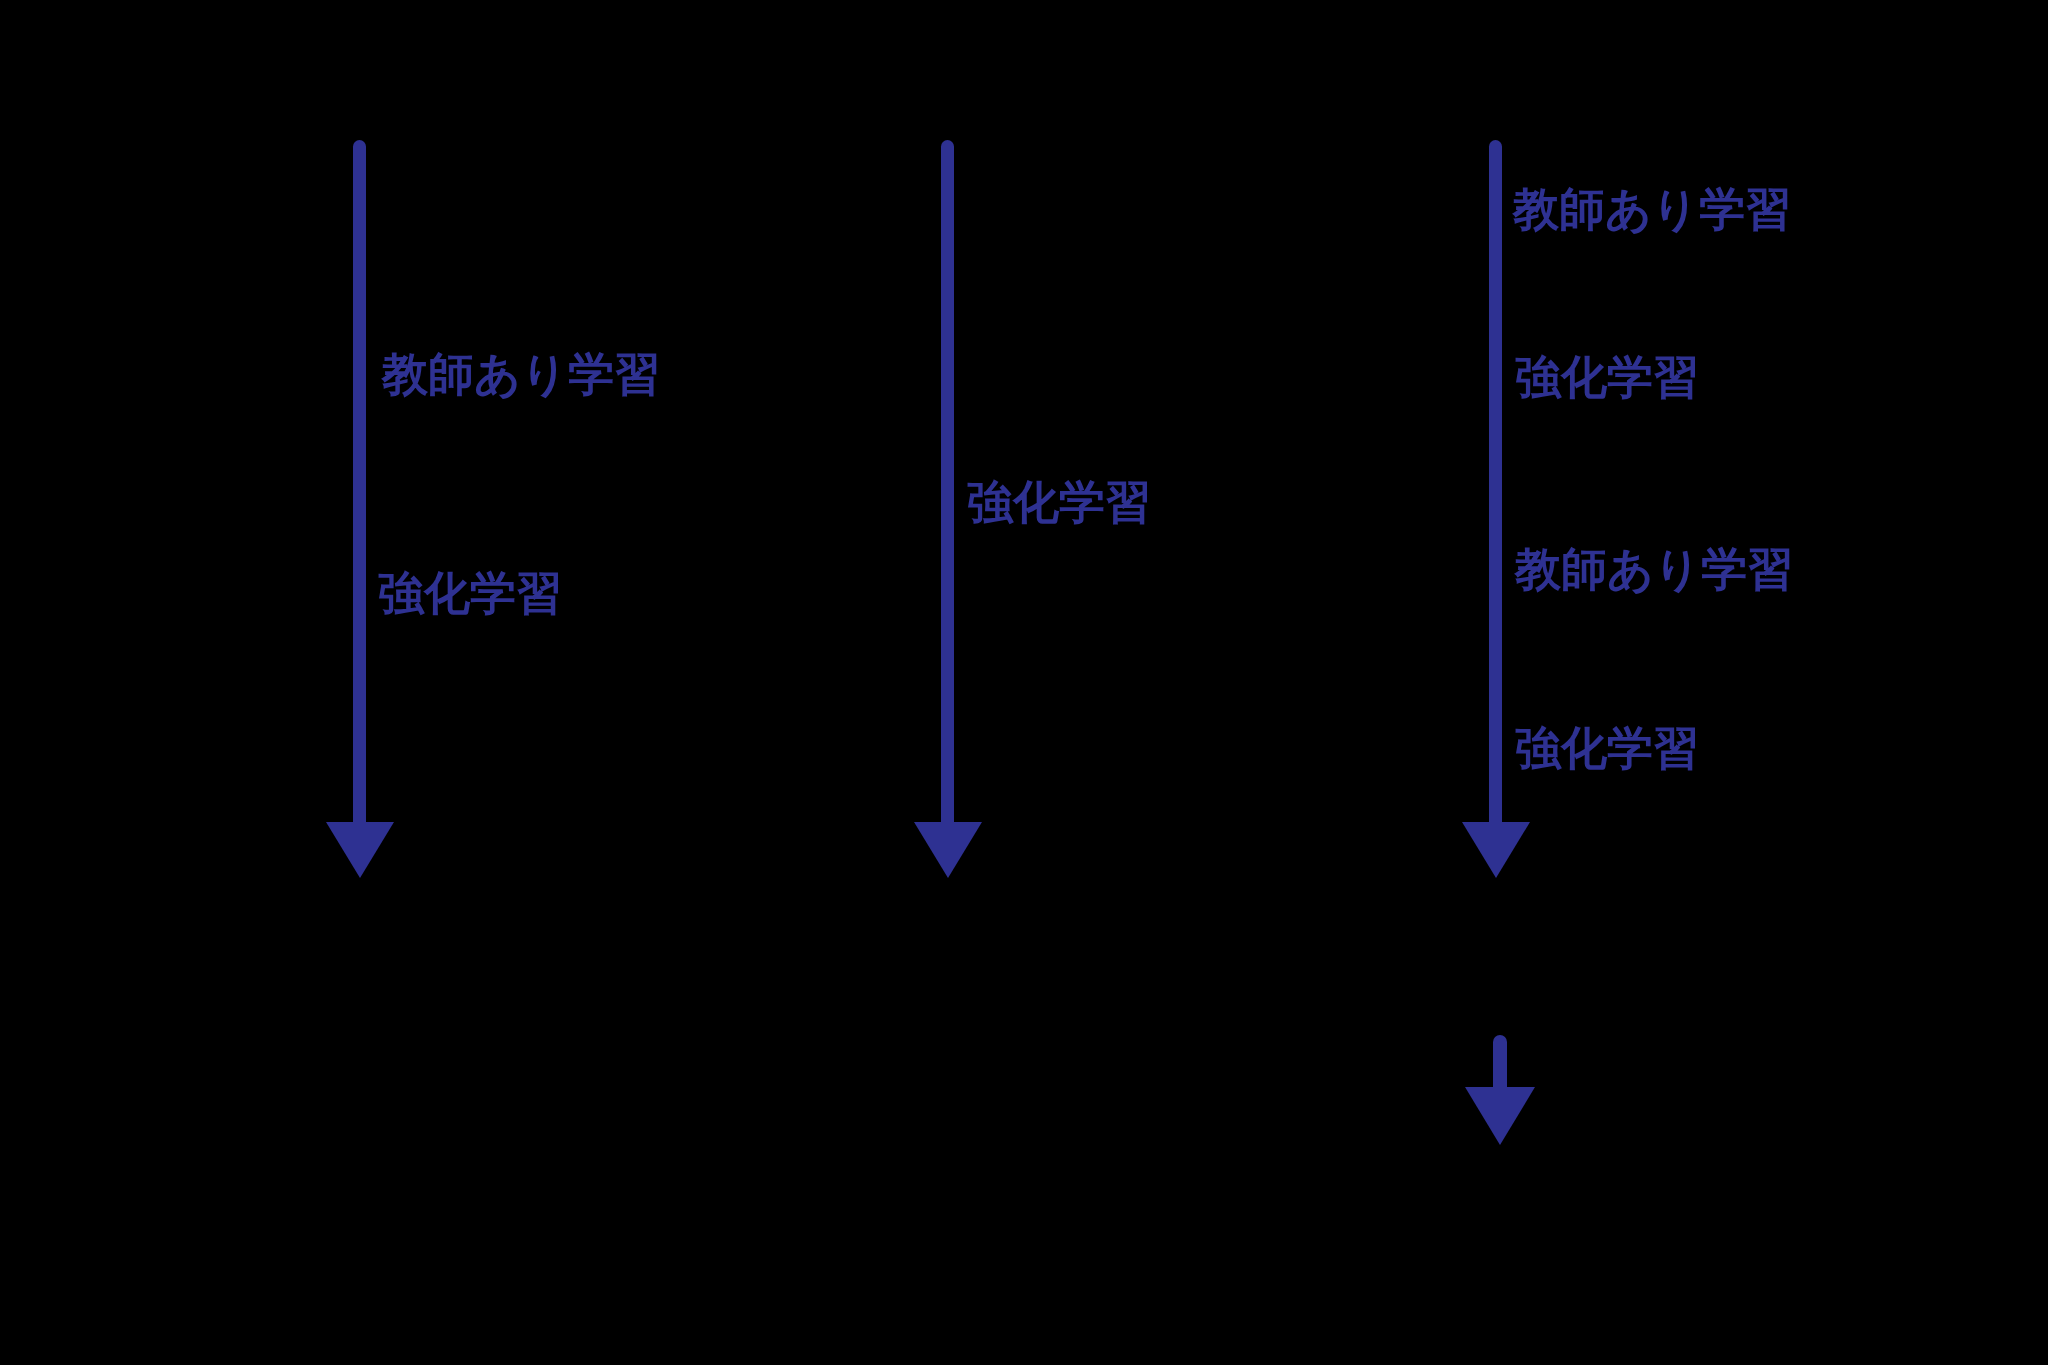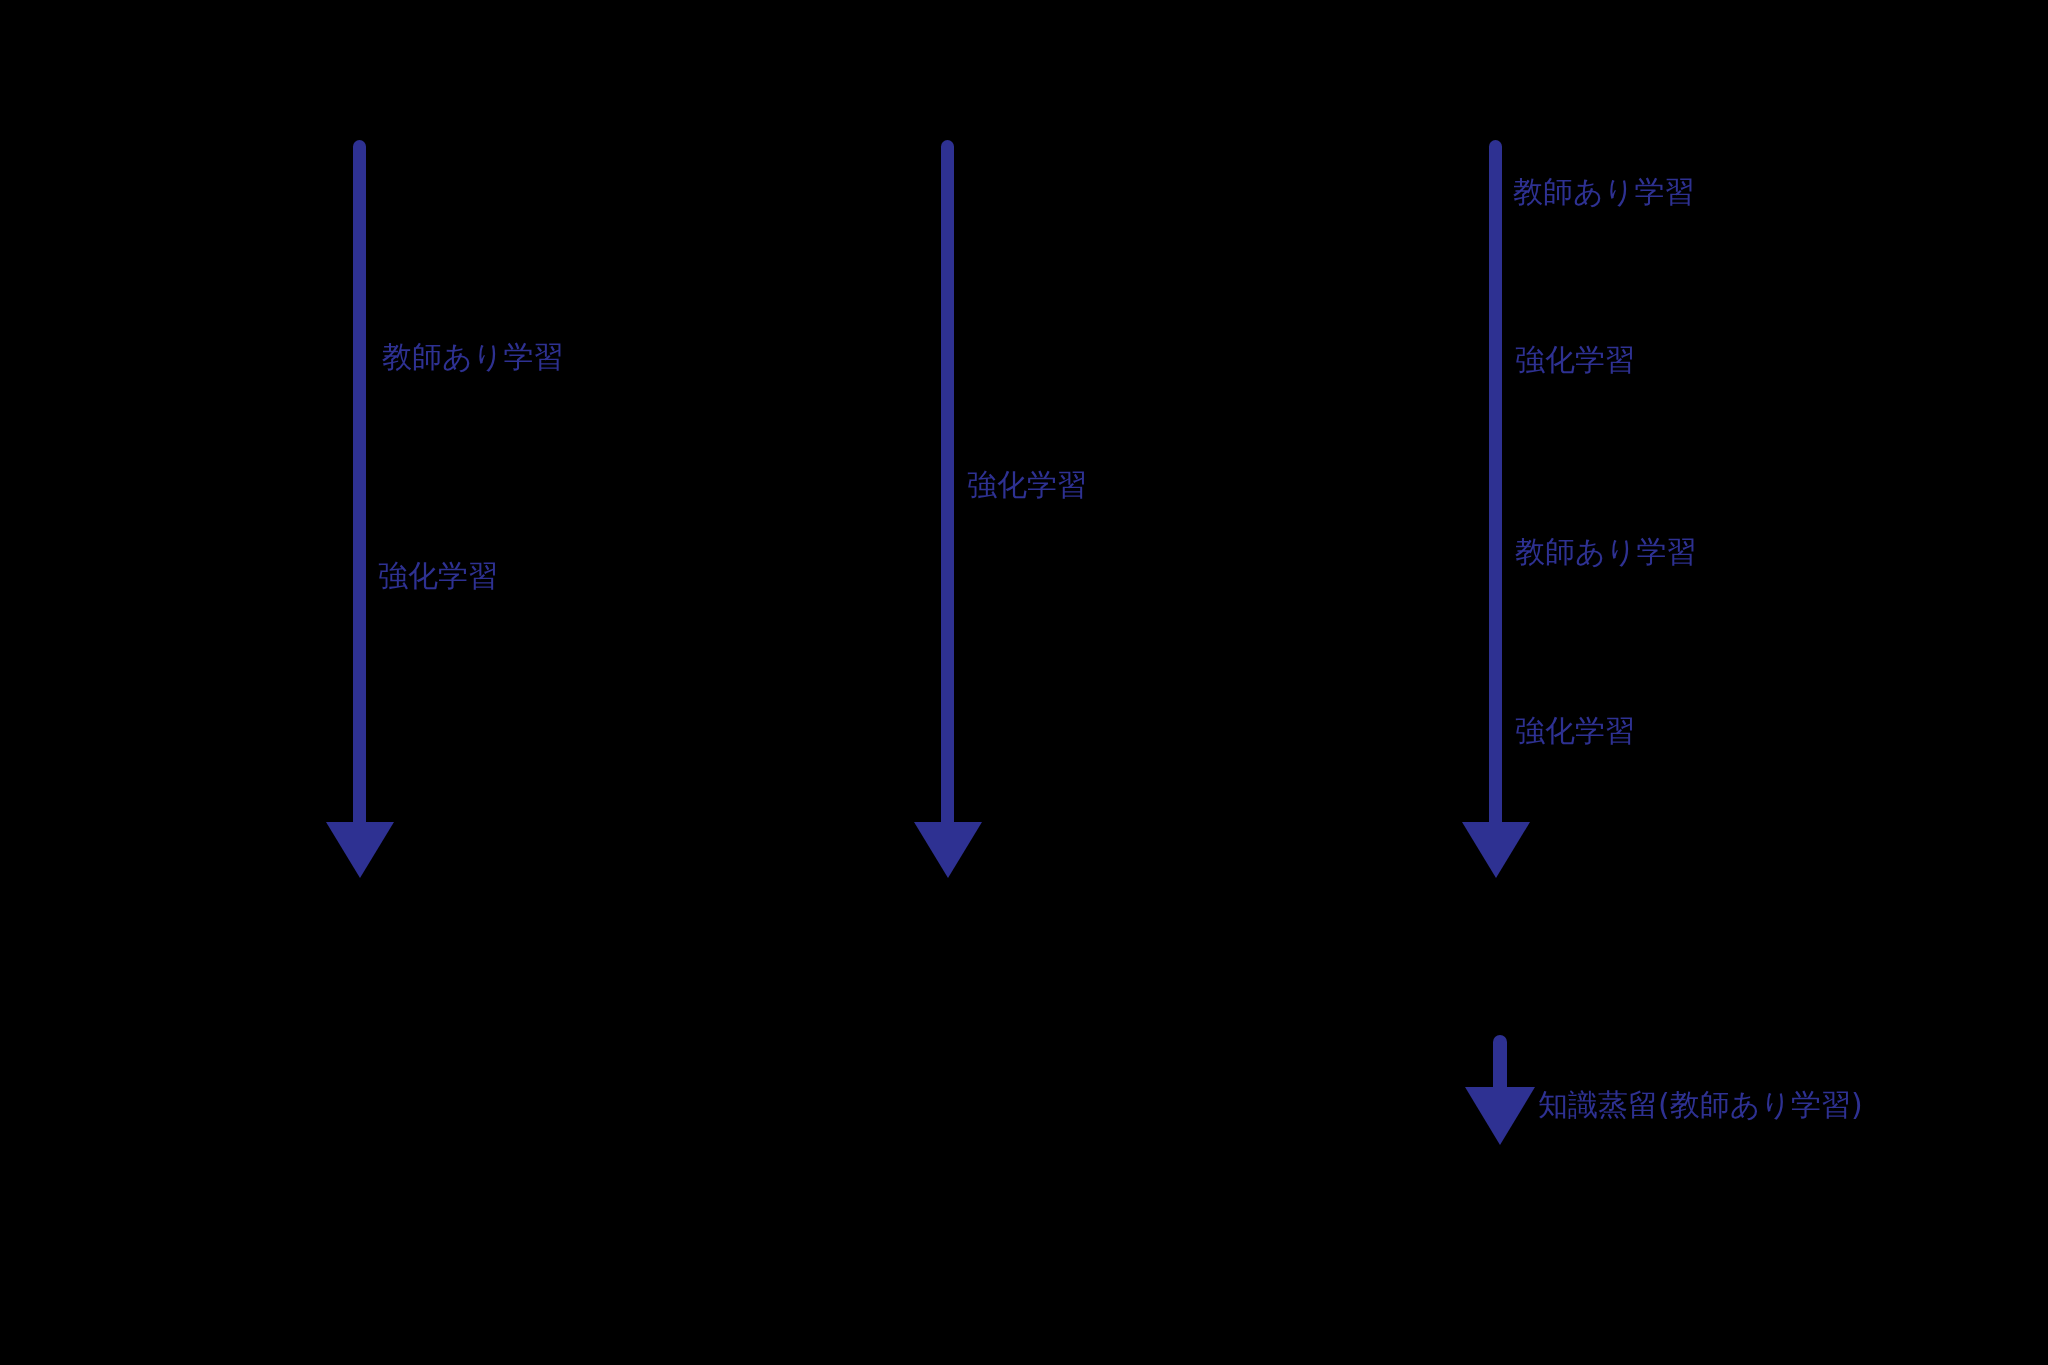--- a/index.html
+++ b/index.html
@@ -22,24 +22,25 @@
     position: absolute;
     width: 0;
     height: 0;
     border-left: 34px solid transparent;
     border-right: 34px solid transparent;
     border-top: 56px solid var(--accent);
   }
   .lbl {
     position: absolute;
     color: var(--accent);
-    font-size: 30px;
+    font-size: 46px;
     line-height: 46px;
-    font-weight: normal;
+    font-weight: bold;
     white-space: nowrap;
+    margin-top: 17px;
   }
   
   .a1-shaft { left: 353px; top: 140px; height: 682px; }
   .a1-head  { left: 326px; top: 822px; }
   
   .a2-shaft { left: 941px; top: 140px; height: 682px; }
   .a2-head  { left: 914px; top: 822px; }
   
   .a3-shaft { left: 1489px; top: 140px; height: 682px; }
   .a3-head  { left: 1462px; top: 822px; }
@@ -73,15 +74,14 @@
 
   <div class="shaft a3-shaft"></div>
   <div class="head  a3-head"></div>
   <div class="lbl c3-l1">教師あり学習</div>
   <div class="lbl c3-l2">強化学習</div>
   <div class="lbl c3-l3">教師あり学習</div>
   <div class="lbl c3-l4">強化学習</div>
 
   <div class="shaft a4-shaft"></div>
   <div class="head  a4-head"></div>
-  <div class="lbl d-l">知識蒸留(教師あり学習)</div>
 
 </div>
 
 </body></html>

